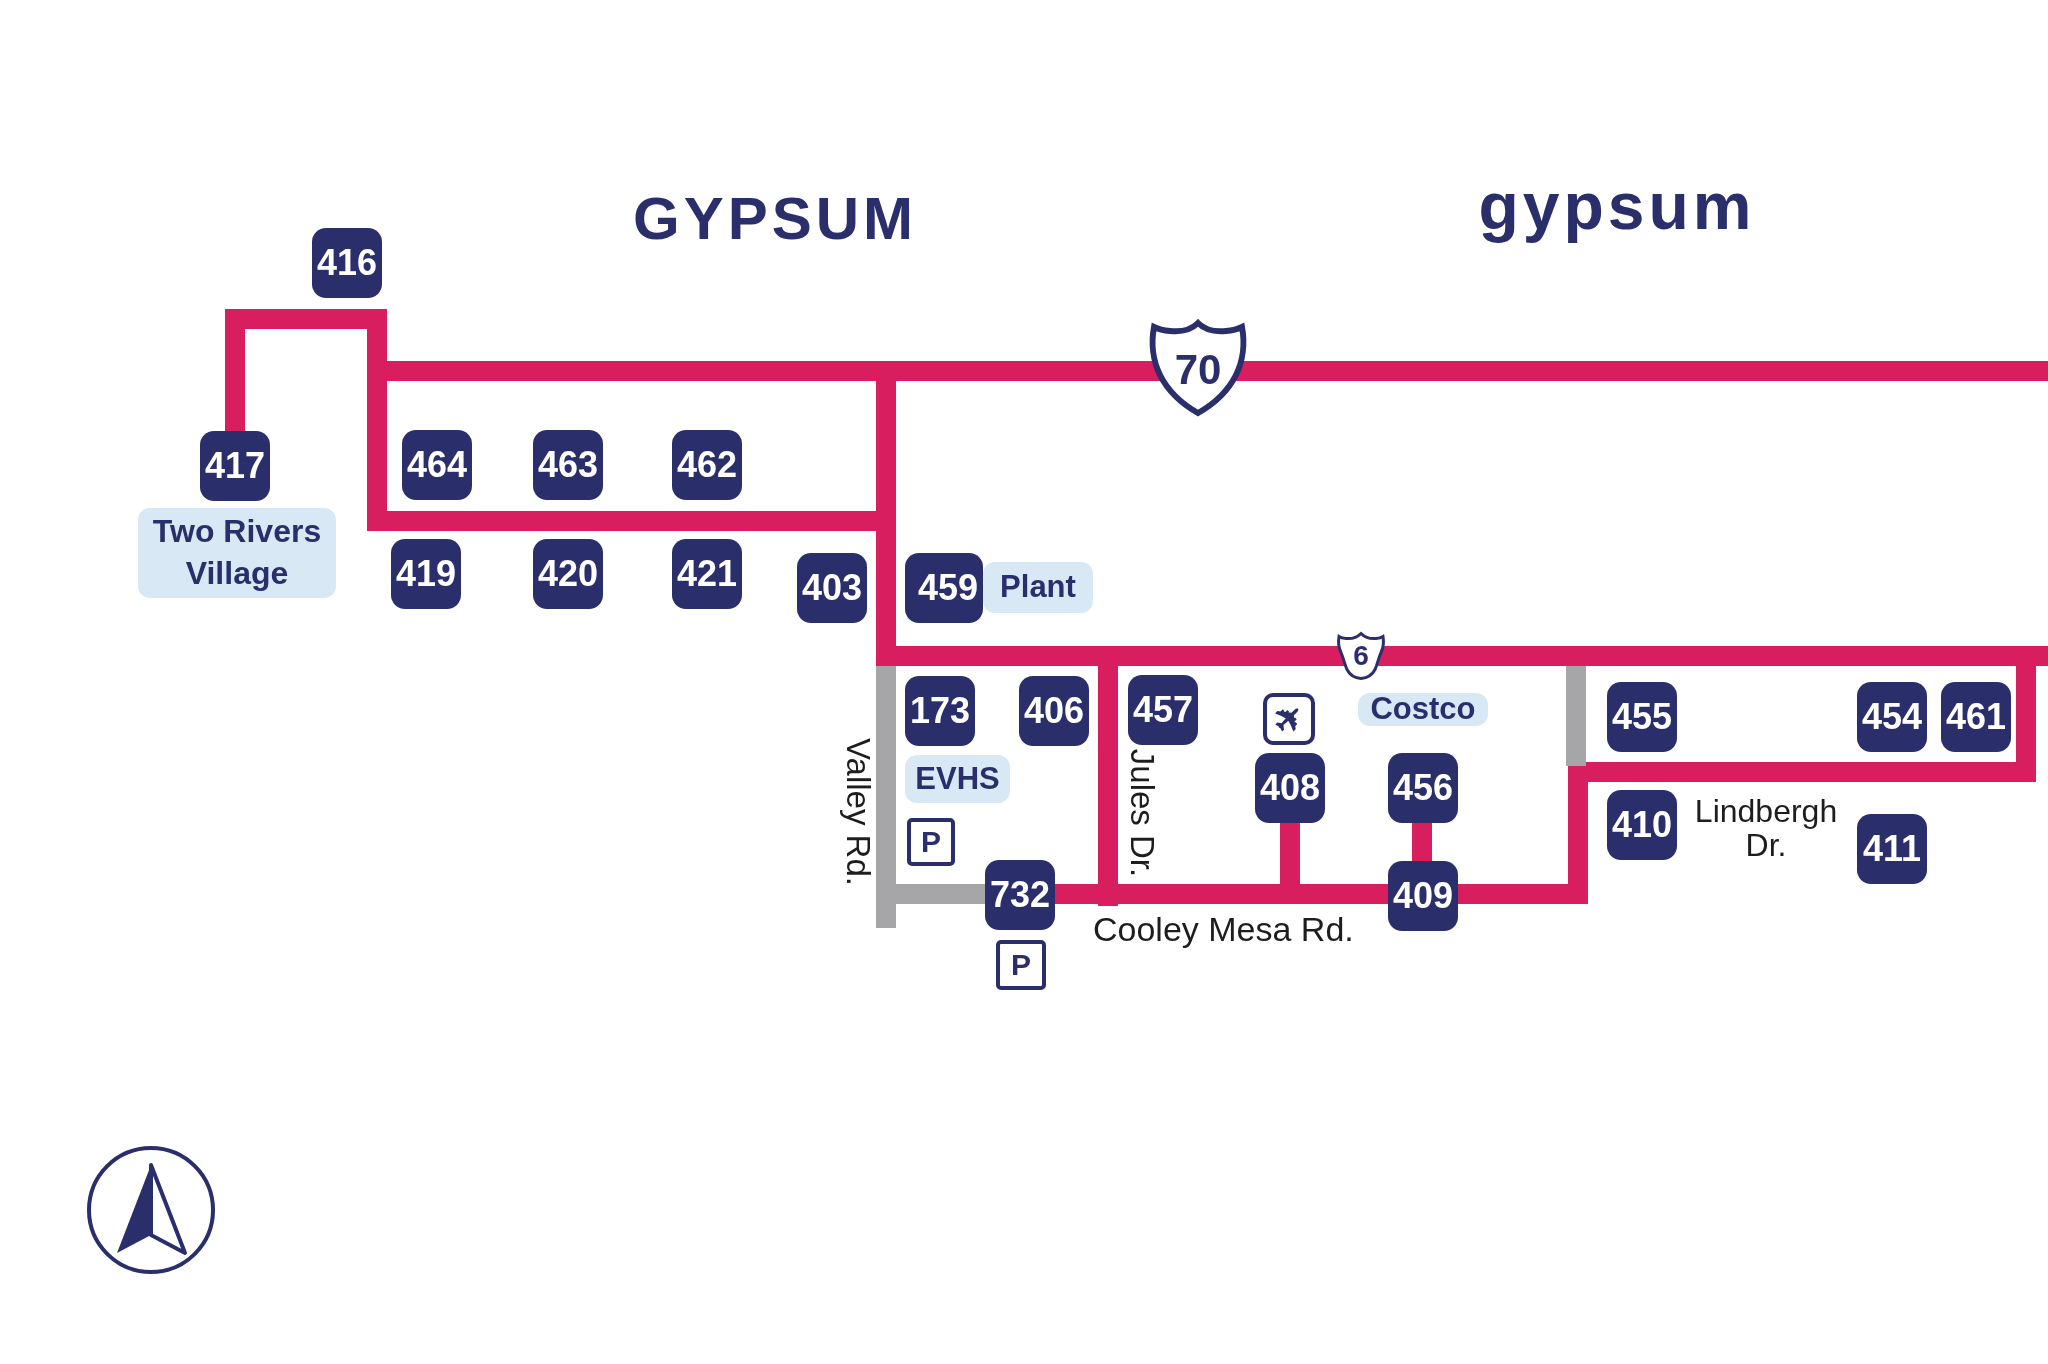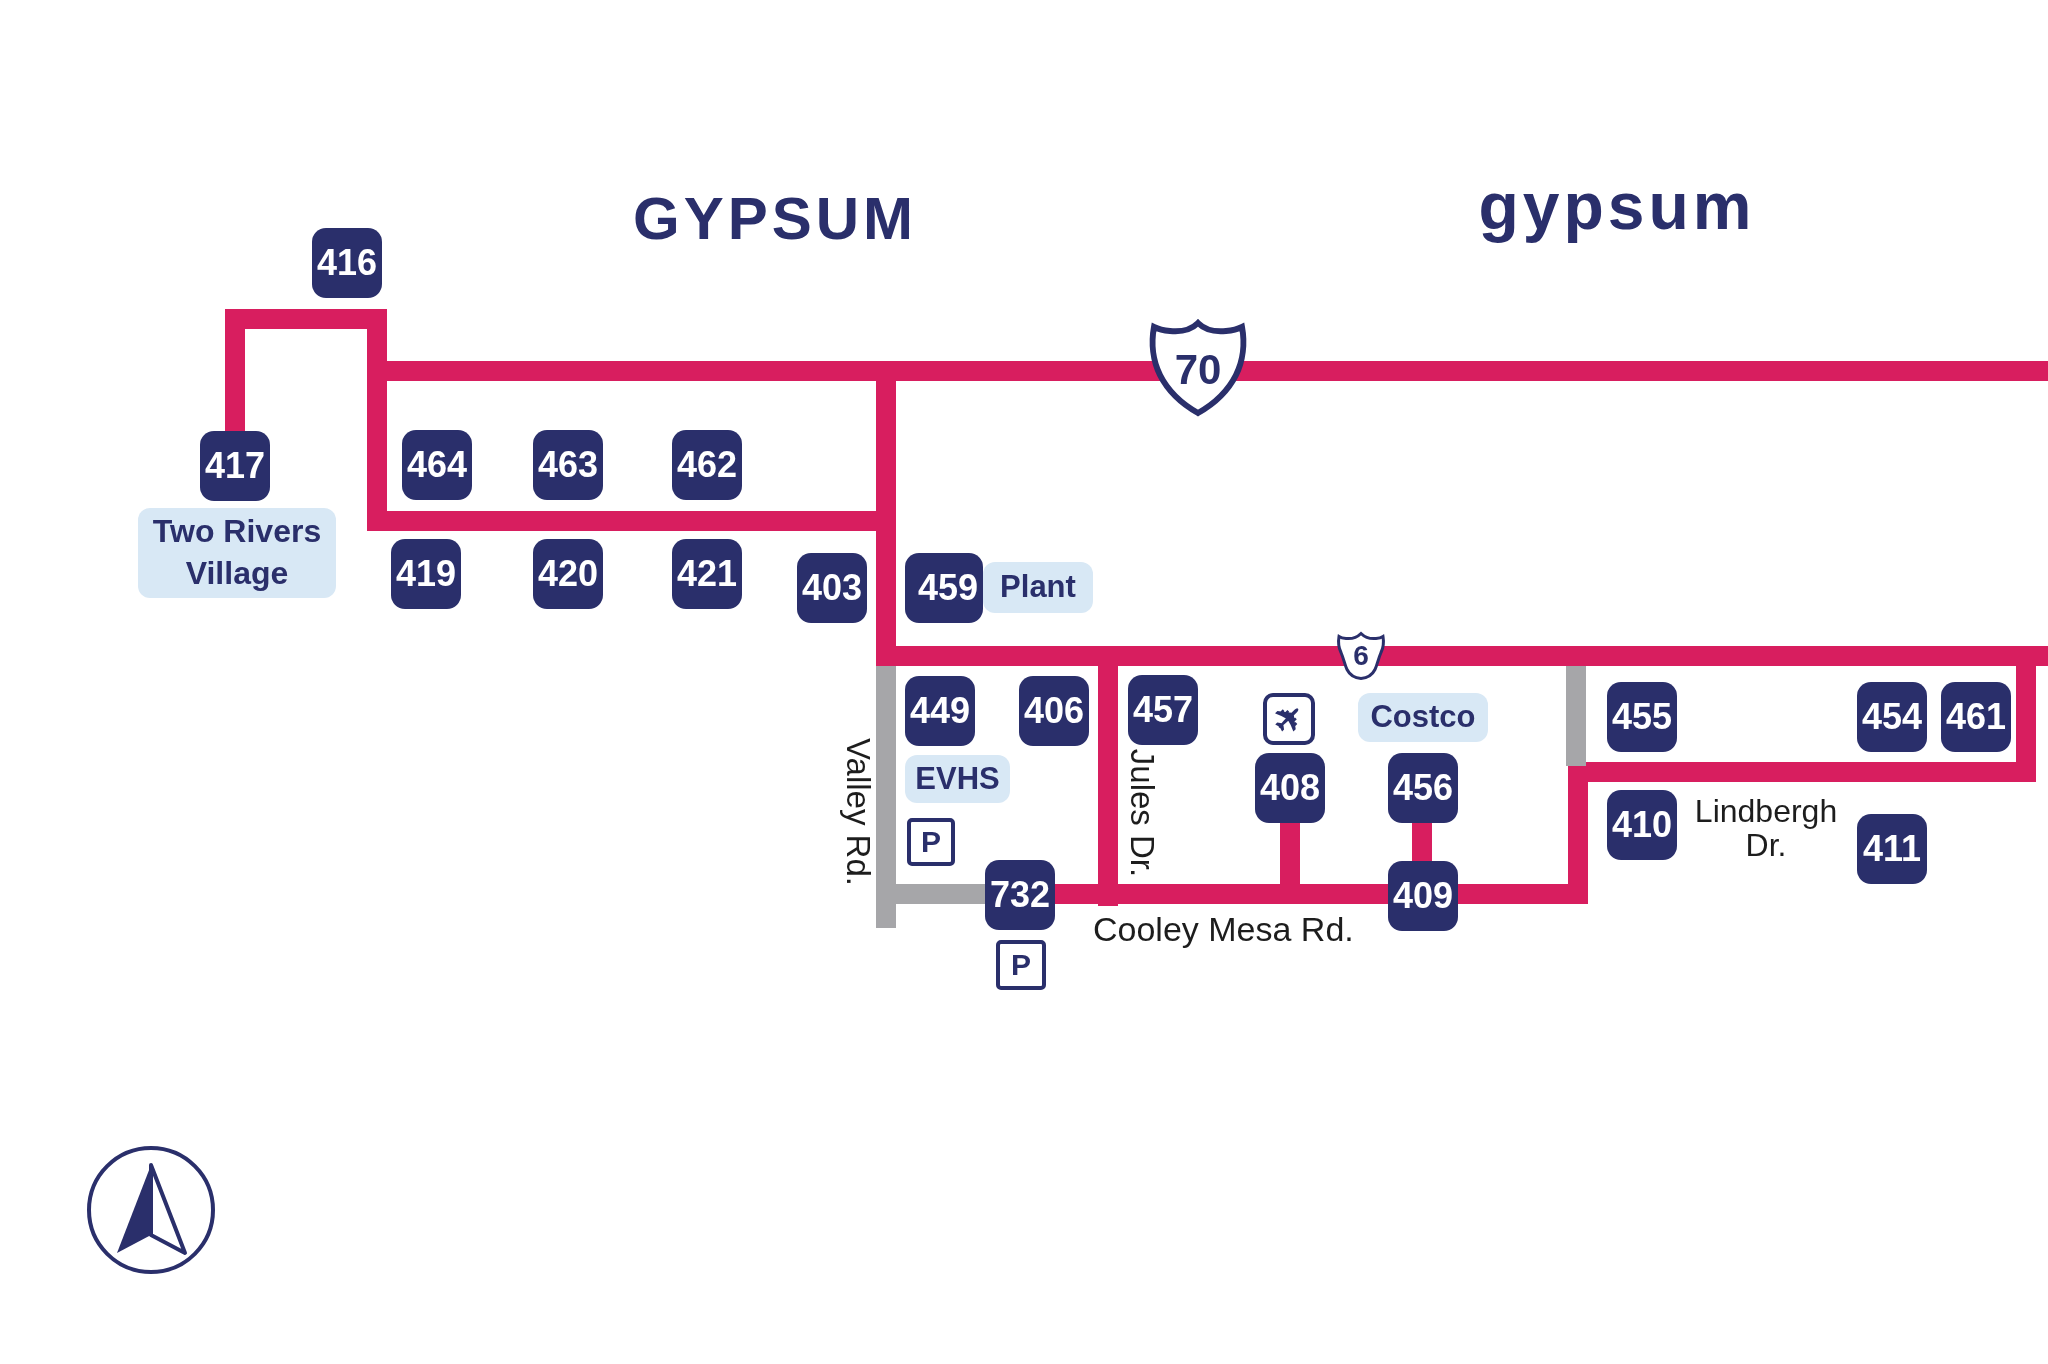--- a/index.html
+++ b/index.html
@@ -74,38 +74,38 @@
   <div class="stop" style="left:312px;top:228px;">416</div>
   <div class="stop" style="left:200px;top:431px;">417</div>
   <div class="stop" style="left:402px;top:430px;">464</div>
   <div class="stop" style="left:533px;top:430px;">463</div>
   <div class="stop" style="left:672px;top:430px;">462</div>
   <div class="stop" style="left:391px;top:539px;">419</div>
   <div class="stop" style="left:533px;top:539px;">420</div>
   <div class="stop" style="left:672px;top:539px;">421</div>
   <div class="stop" style="left:797px;top:553px;">403</div>
   <div class="stop" style="left:905px;top:553px;padding-left:8px;">459</div>
-  <div class="stop" style="left:905px;top:676px;">449</div>
+  <div class="stop" style="left:905px;top:676px;">173</div>
   <div class="stop" style="left:1019px;top:676px;">406</div>
   <div class="stop" style="left:1128px;top:675px;">457</div>
   <div class="stop" style="left:1255px;top:753px;">408</div>
   <div class="stop" style="left:1388px;top:753px;">456</div>
   <div class="stop" style="left:1388px;top:861px;">409</div>
   <div class="stop" style="left:985px;top:860px;">732</div>
   <div class="stop" style="left:1607px;top:682px;">455</div>
   <div class="stop" style="left:1857px;top:682px;">454</div>
   <div class="stop" style="left:1941px;top:682px;">461</div>
   <div class="stop" style="left:1607px;top:790px;">410</div>
   <div class="stop" style="left:1857px;top:814px;">411</div>
 
   <div class="place" style="left:138px;top:508px;width:198px;height:90px;font-size:32px;">Two Rivers
 Village</div>
   <div class="place" style="left:983px;top:562px;width:110px;height:51px;font-size:31px;">Plant</div>
   <div class="place" style="left:905px;top:755px;width:105px;height:48px;font-size:31px;">EVHS</div>
-  <div class="place" style="left:1358px;top:693px;width:130px;height:49px;font-size:31px;">Costco</div>
+  <div class="place" style="left:1358px;top:693px;width:130px;height:33px;font-size:31px;">Costco</div>
 
   <div class="street vertical" style="left:858px;top:812px;font-size:33px;">Valley Rd.</div>
   <div class="street vertical" style="left:1142px;top:813px;font-size:33px;">Jules Dr.</div>
   <div class="street" style="left:1093px;top:910px;font-size:34px;">Cooley Mesa Rd.</div>
   <div class="street" style="left:1686px;top:795px;width:160px;font-size:32px;text-align:center;line-height:1.05;">Lindbergh
 Dr.</div>
 
   <div class="sq-icon" style="left:907px;top:818px;width:48px;height:48px;border-radius:5px;font-size:30px;">P</div>
   <div class="sq-icon" style="left:996px;top:940px;width:50px;height:50px;border-radius:5px;font-size:30px;">P</div>
   <div class="sq-icon" style="left:1263px;top:693px;width:52px;height:52px;border-radius:10px;">

